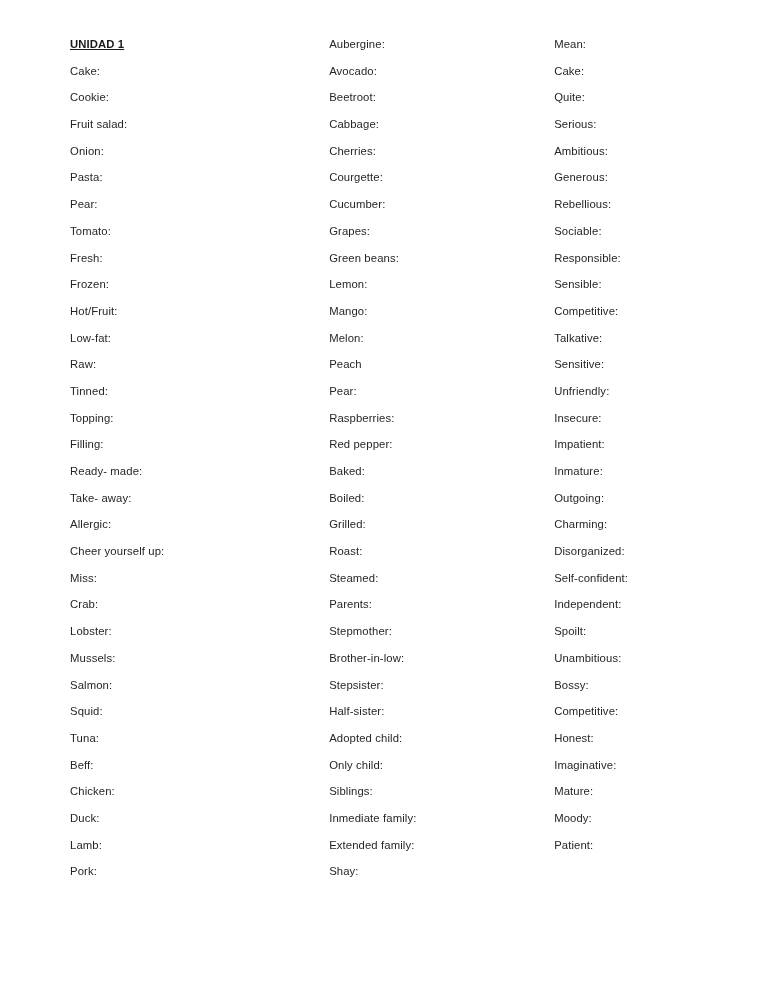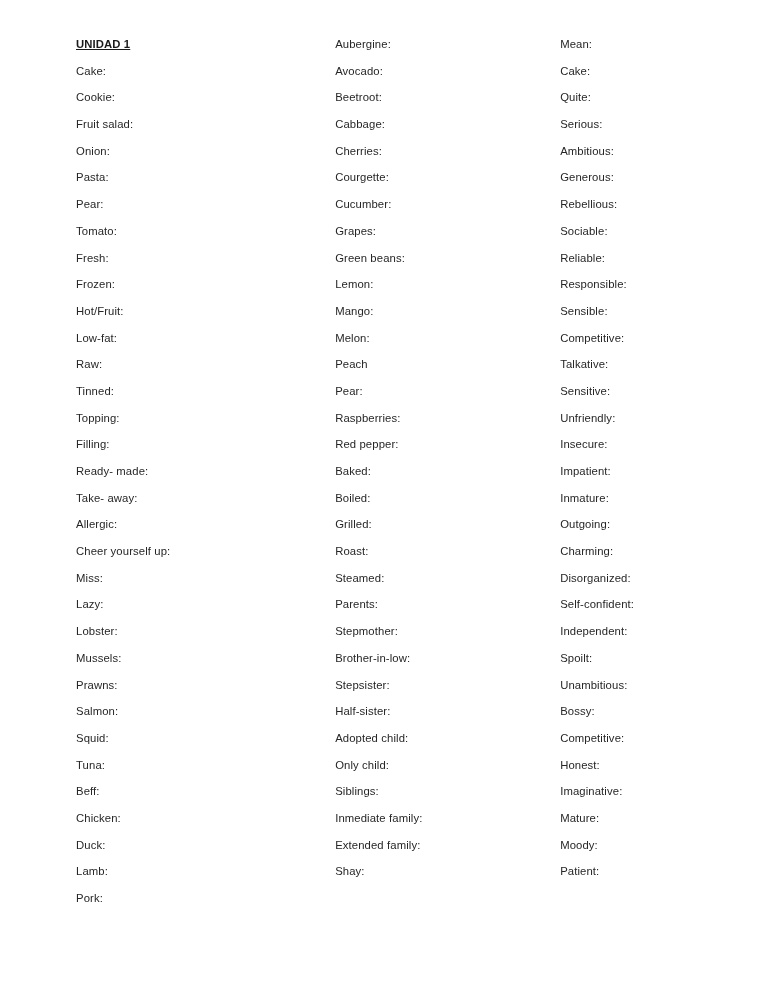--- a/index.html
+++ b/index.html
@@ -19,21 +19,21 @@
   .page {
     position: relative;
     width: 768px;
     height: 994px;
     background: #ffffff;
     box-sizing: border-box;
   }
   .columns {
     position: absolute;
     top: 31px;
-    left: 76px;
+    left: 70px;
     width: 660px;
     display: flex;
     flex-direction: row;
     align-items: flex-start;
   }
   .column {
     display: flex;
     flex-direction: column;
   }
   .col-1 { width: 236px; }
@@ -81,24 +81,23 @@
           <div class="entry">Low-fat:</div>
           <div class="entry">Raw:</div>
           <div class="entry">Tinned:</div>
           <div class="entry">Topping:</div>
           <div class="entry">Filling:</div>
           <div class="entry">Ready- made:</div>
           <div class="entry">Take- away:</div>
           <div class="entry">Allergic:</div>
           <div class="entry">Cheer yourself up:</div>
           <div class="entry">Miss:</div>
-          <div class="entry">Lazy:</div>
+          <div class="entry">Crab:</div>
           <div class="entry">Lobster:</div>
           <div class="entry">Mussels:</div>
-          <div class="entry">Prawns:</div>
           <div class="entry">Salmon:</div>
           <div class="entry">Squid:</div>
           <div class="entry">Tuna:</div>
           <div class="entry">Beff:</div>
           <div class="entry">Chicken:</div>
           <div class="entry">Duck:</div>
           <div class="entry">Lamb:</div>
           <div class="entry">Pork:</div>
         </div>
     </div>
@@ -143,21 +142,20 @@
     <div class="column col-3">
       <div>
           <div class="entry">Mean:</div>
           <div class="entry">Cake:</div>
           <div class="entry">Quite:</div>
           <div class="entry">Serious:</div>
           <div class="entry">Ambitious:</div>
           <div class="entry">Generous:</div>
           <div class="entry">Rebellious:</div>
           <div class="entry">Sociable:</div>
-          <div class="entry">Reliable:</div>
           <div class="entry">Responsible:</div>
           <div class="entry">Sensible:</div>
           <div class="entry">Competitive:</div>
           <div class="entry">Talkative:</div>
           <div class="entry">Sensitive:</div>
           <div class="entry">Unfriendly:</div>
           <div class="entry">Insecure:</div>
           <div class="entry">Impatient:</div>
           <div class="entry">Inmature:</div>
           <div class="entry">Outgoing:</div>

